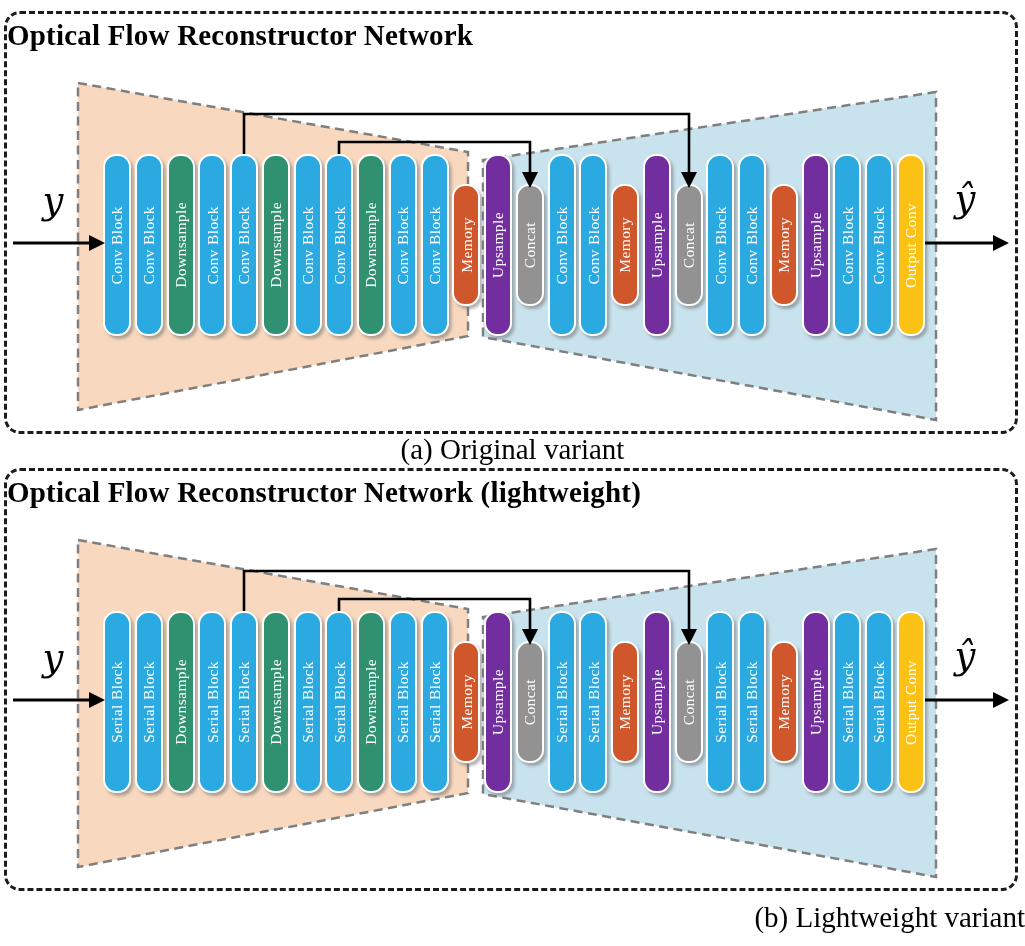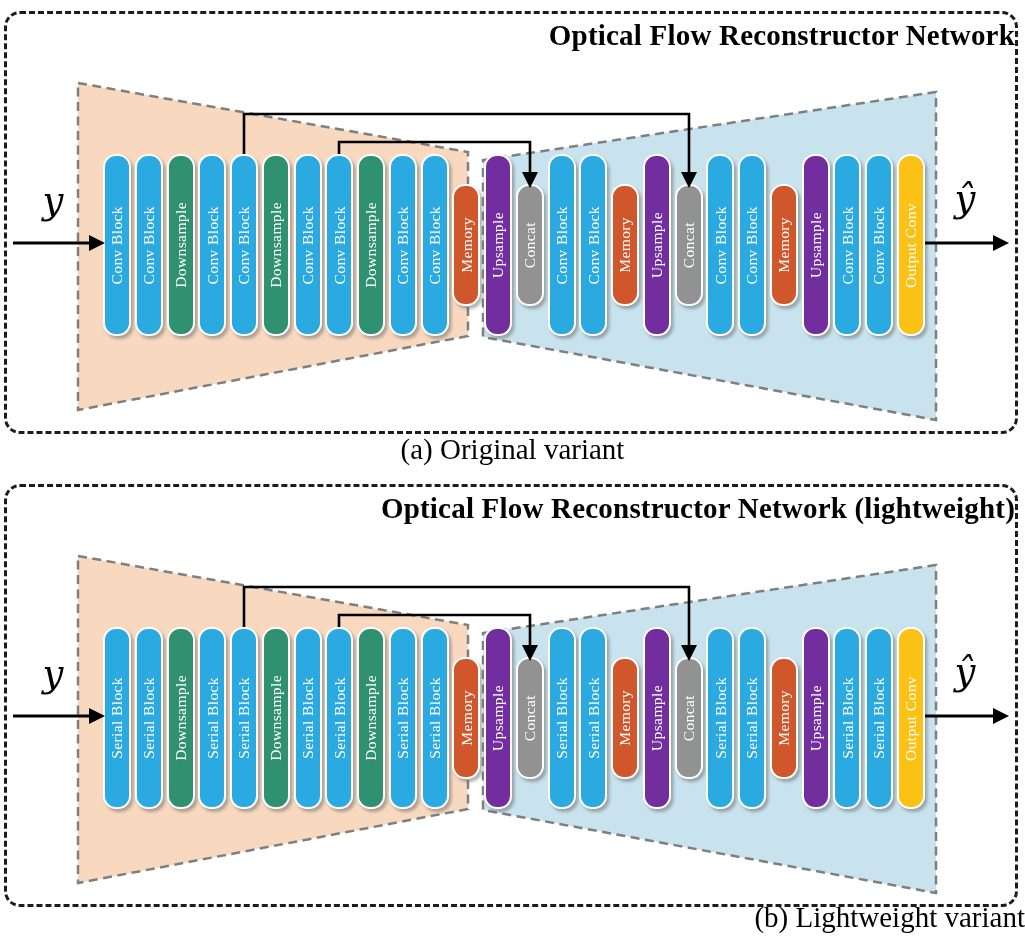--- a/index.html
+++ b/index.html
@@ -5,23 +5,23 @@
   html,body{margin:0;padding:0;background:#ffffff;}
   #canvas{
     position:relative;width:1025px;height:946px;background:#ffffff;
     font-family:"Liberation Serif",serif;overflow:hidden;
   }
   .panel{
     position:absolute;left:4px;width:1008px;height:417px;
     border:3px dashed #1c1c1c;border-radius:16px;background:#ffffff;
   }
   #panel-a{top:11px;}
-  #panel-b{top:484px;}
+  #panel-b{top:468px;}
   .panel-title{
-    position:absolute;top:5px;left:0;width:100%;text-align:right;
+    position:absolute;top:5px;left:0;width:100%;text-align:left;
     font-weight:bold;font-size:29px;color:#000;letter-spacing:.2px;
   }
   .deco{position:absolute;left:0;top:0;z-index:0;}
   .overlay{position:absolute;left:0;top:0;z-index:3;pointer-events:none;}
   .blocks-row{
     position:absolute;left:96px;top:140px;width:822px;height:182px;
     display:flex;justify-content:space-between;align-items:center;z-index:2;
   }
   .block{
     flex:0 0 28px;width:28px;height:182px;box-sizing:border-box;

